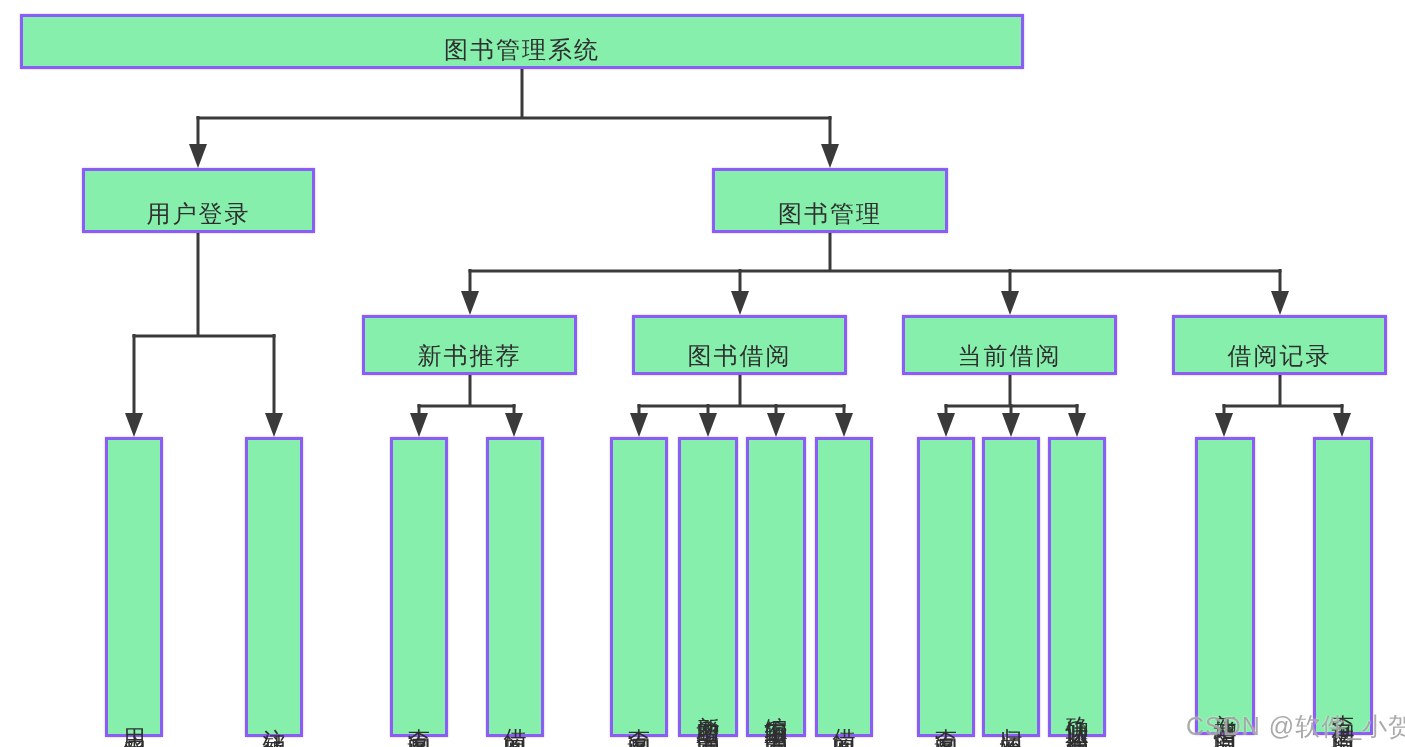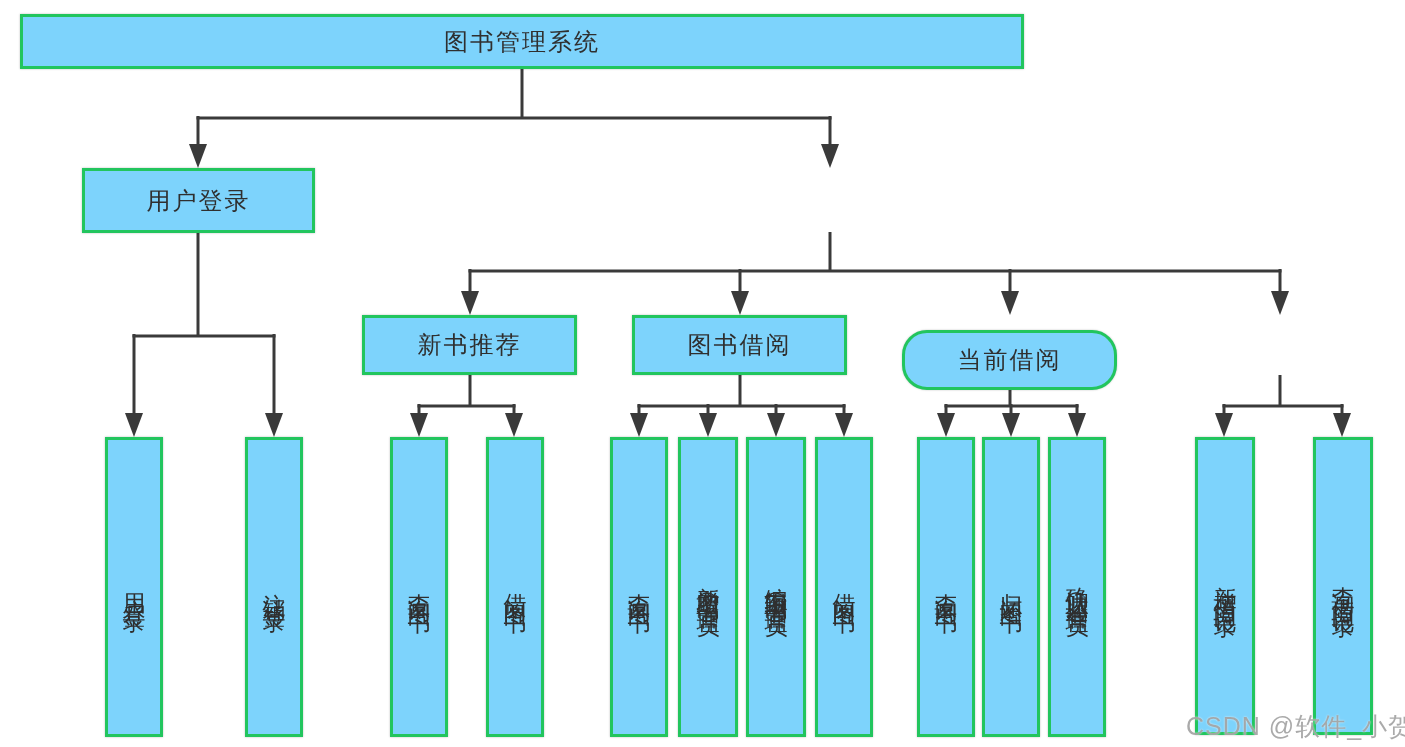--- a/index.html
+++ b/index.html
@@ -12,25 +12,25 @@
     overflow: hidden;
   }
   .connectors {
     position: absolute;
     left: 0; top: 0;
     width: 1405px; height: 747px;
   }
   .node {
     position: absolute;
     box-sizing: border-box;
-    background: #7dd3fc;
-    border: 3px solid #22c55e;
+    background: #86efac;
+    border: 3px solid #8b5cf6;
     box-shadow: 0 0 2px rgba(0,0,0,0.25);
     display: flex;
-    align-items: center;
+    align-items: flex-end;
     justify-content: center;
     color: #2f2f2f;
     z-index: 2;
   }
   .node .lbl {
     white-space: nowrap;
   }
   .h-node .lbl {
     font-size: 24px;
     letter-spacing: 2px;
@@ -151,29 +151,35 @@
     </g>
   </svg>
 
   <div class="node h-node" style="left:20px;top:14px;width:1004px;height:55px;">
     <span class="lbl">图书管理系统</span>
   </div>
 
   <div class="node h-node" style="left:82px;top:168px;width:233px;height:65px;">
     <span class="lbl">用户登录</span>
   </div>
+  <div class="node h-node" style="left:712px;top:168px;width:236px;height:65px;">
+    <span class="lbl">图书管理</span>
+  </div>
 
   <div class="node h-node" style="left:632px;top:315px;width:215px;height:60px;">
     <span class="lbl">图书借阅</span>
   </div>
   <div class="node h-node" style="left:362px;top:315px;width:215px;height:60px;">
     <span class="lbl">新书推荐</span>
   </div>
-  <div class="node h-node" style="left:902px;top:330px;width:215px;height:60px;border-radius:25px;">
+  <div class="node h-node" style="left:902px;top:315px;width:215px;height:60px;">
     <span class="lbl">当前借阅</span>
+  </div>
+  <div class="node h-node" style="left:1172px;top:315px;width:215px;height:60px;">
+    <span class="lbl">借阅记录</span>
   </div>
 
   <div class="node leaf" style="left:105px;top:437px;width:58px;height:300px;">
     <span class="lbl">用户登录</span>
   </div>
   <div class="node leaf" style="left:245px;top:437px;width:58px;height:300px;">
     <span class="lbl">注销登录</span>
   </div>
 
   <div class="node leaf" style="left:390px;top:437px;width:58px;height:300px;">

